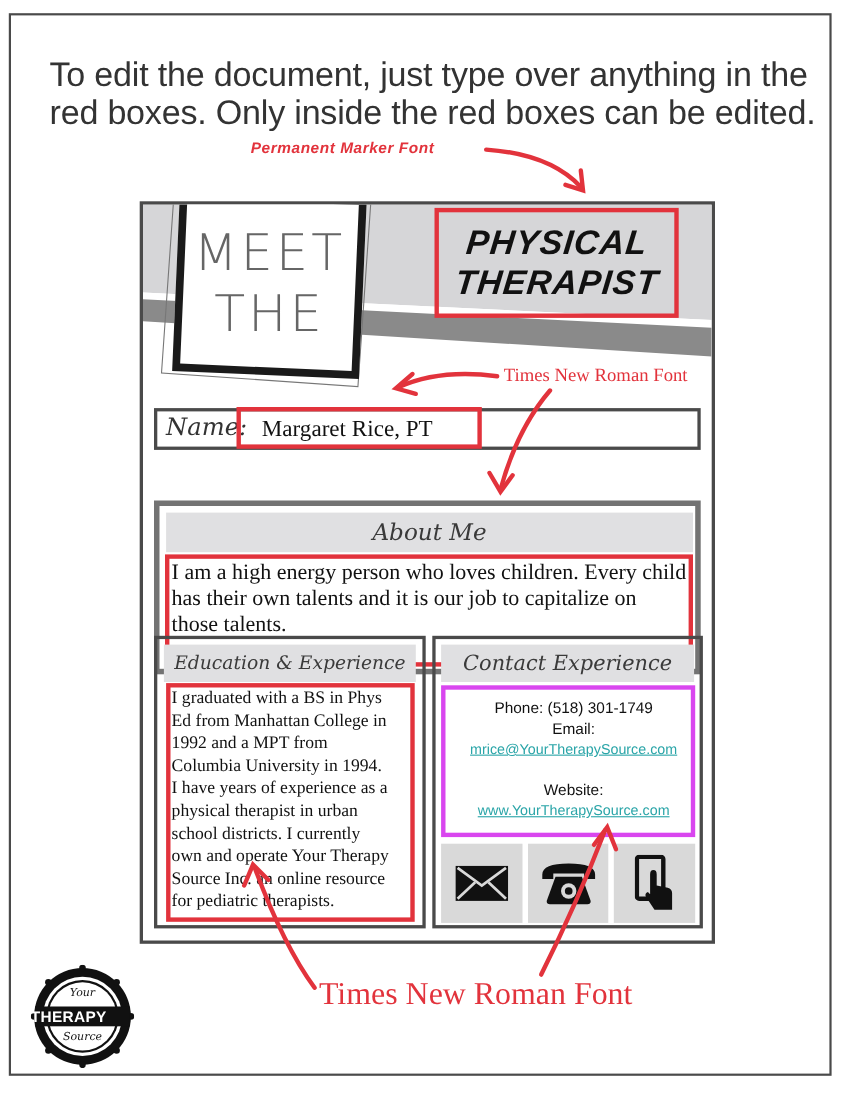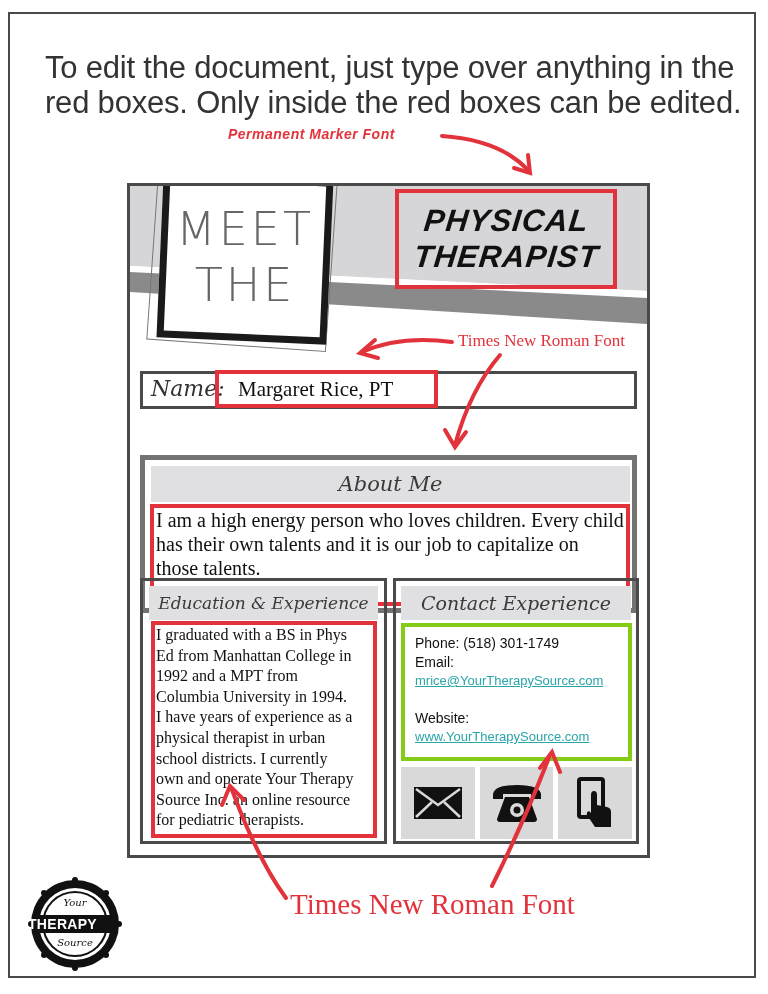--- a/index.html
+++ b/index.html
@@ -29,21 +29,21 @@
   .section-head { position: absolute; background: #e0e0e2; font-family: "DejaVu Serif", serif; font-style: italic; color: #3a3a3a; text-align: center; }
   .about .section-head { left: 6px; top: 6px; width: 479px; height: 36px; line-height: 36px; font-size: 21px; }
   .about-box { position: absolute; left: 5px; top: 44px; width: 480px; height: 102px; border: 4px solid #e2333c; box-sizing: border-box; font-family: "Liberation Serif", serif; font-size: 20px; line-height: 24px; padding: 0 2px; color: #111; }
 
   .edu { position: absolute; left: 10px; top: 392px; width: 247px; height: 266px; border: 3px solid #4a4a4a; box-sizing: border-box; }
   .edu .section-head { left: 6px; top: 5px; width: 229px; height: 34px; line-height: 34px; font-size: 17px; }
   .edu-box { position: absolute; left: 8px; top: 40px; width: 226px; height: 217px; border: 4px solid #e2333c; box-sizing: border-box; font-family: "Liberation Serif", serif; font-size: 16px; line-height: 20.6px; color: #111; padding: 0 0 0 1px; overflow: hidden; white-space: nowrap; }
 
   .contact { position: absolute; left: 263px; top: 392px; width: 246px; height: 266px; border: 3px solid #4a4a4a; box-sizing: border-box; }
   .contact .section-head { left: 5px; top: 5px; width: 230px; height: 34px; line-height: 34px; font-size: 19px; }
-  .contact-box { position: absolute; left: 5px; top: 42px; width: 231px; height: 138px; border: 4px solid #84cc16; box-sizing: border-box; padding: 7px 0 0 10px; font-family: "Liberation Sans", sans-serif; font-size: 14px; line-height: 18.5px; color: #111; }
+  .contact-box { position: absolute; left: 5px; top: 42px; width: 231px; height: 138px; border: 4px solid #d946ef; box-sizing: border-box; padding: 7px 0 0 10px; font-family: "Liberation Sans", sans-serif; font-size: 14px; line-height: 18.5px; color: #111; text-align: center; }
   .contact-box a { color: #2aa5a8; text-decoration: underline; font-size: 13px; }
   .spacer { height: 18px; }
   .icon-tiles { position: absolute; left: 5px; top: 186px; width: 231px; height: 72px; display: flex; gap: 5px; }
   .tile { flex: 1; background: #d9d9d9; display: flex; align-items: center; justify-content: center; }
 
   .logo { position: absolute; left: 28px; top: 877px; width: 94px; height: 94px; }
 </style>
 </head>
 <body>
 

